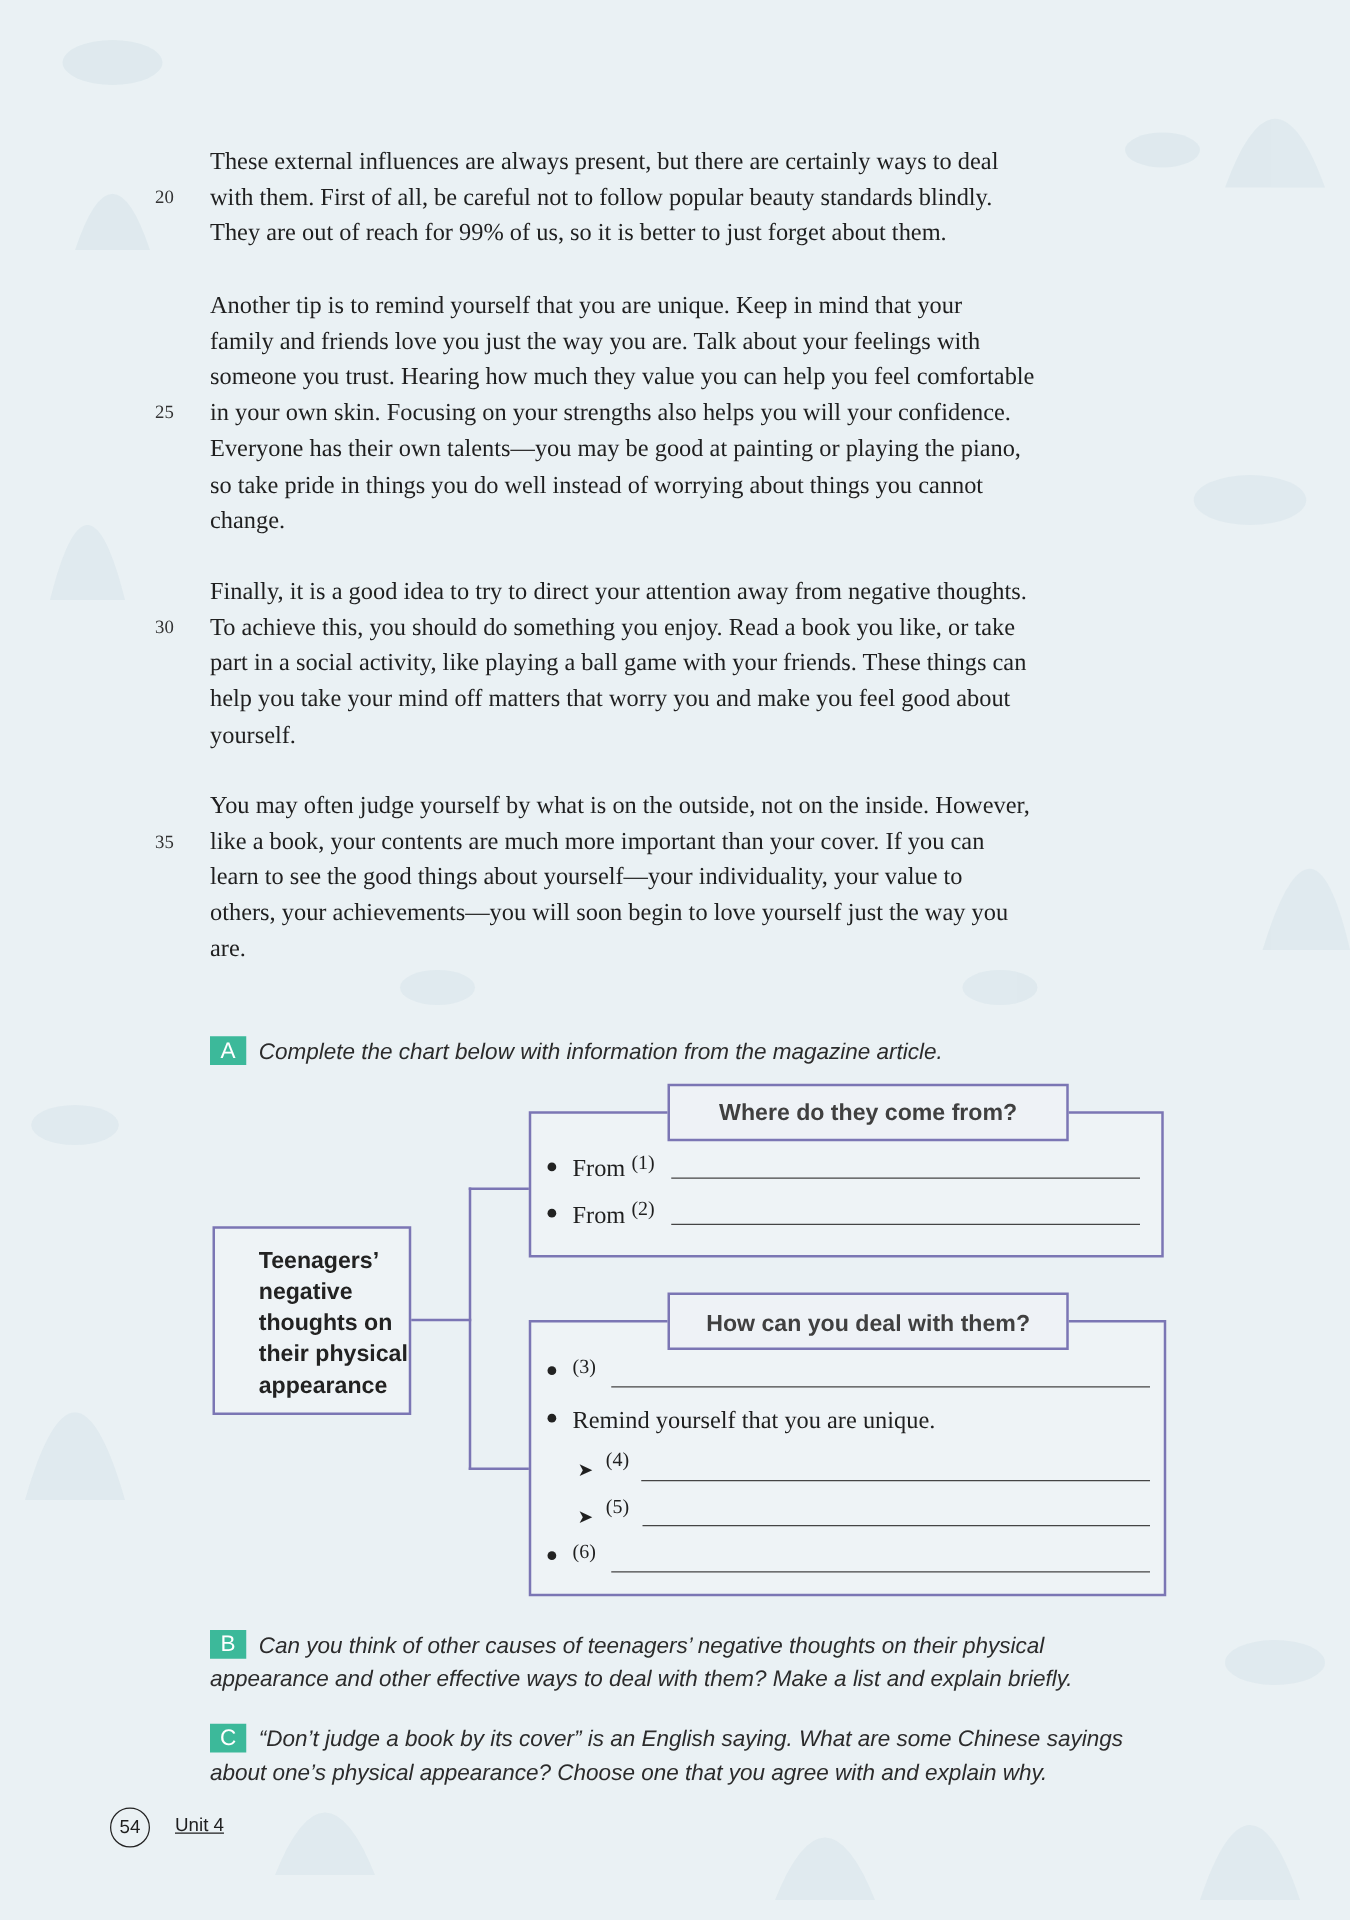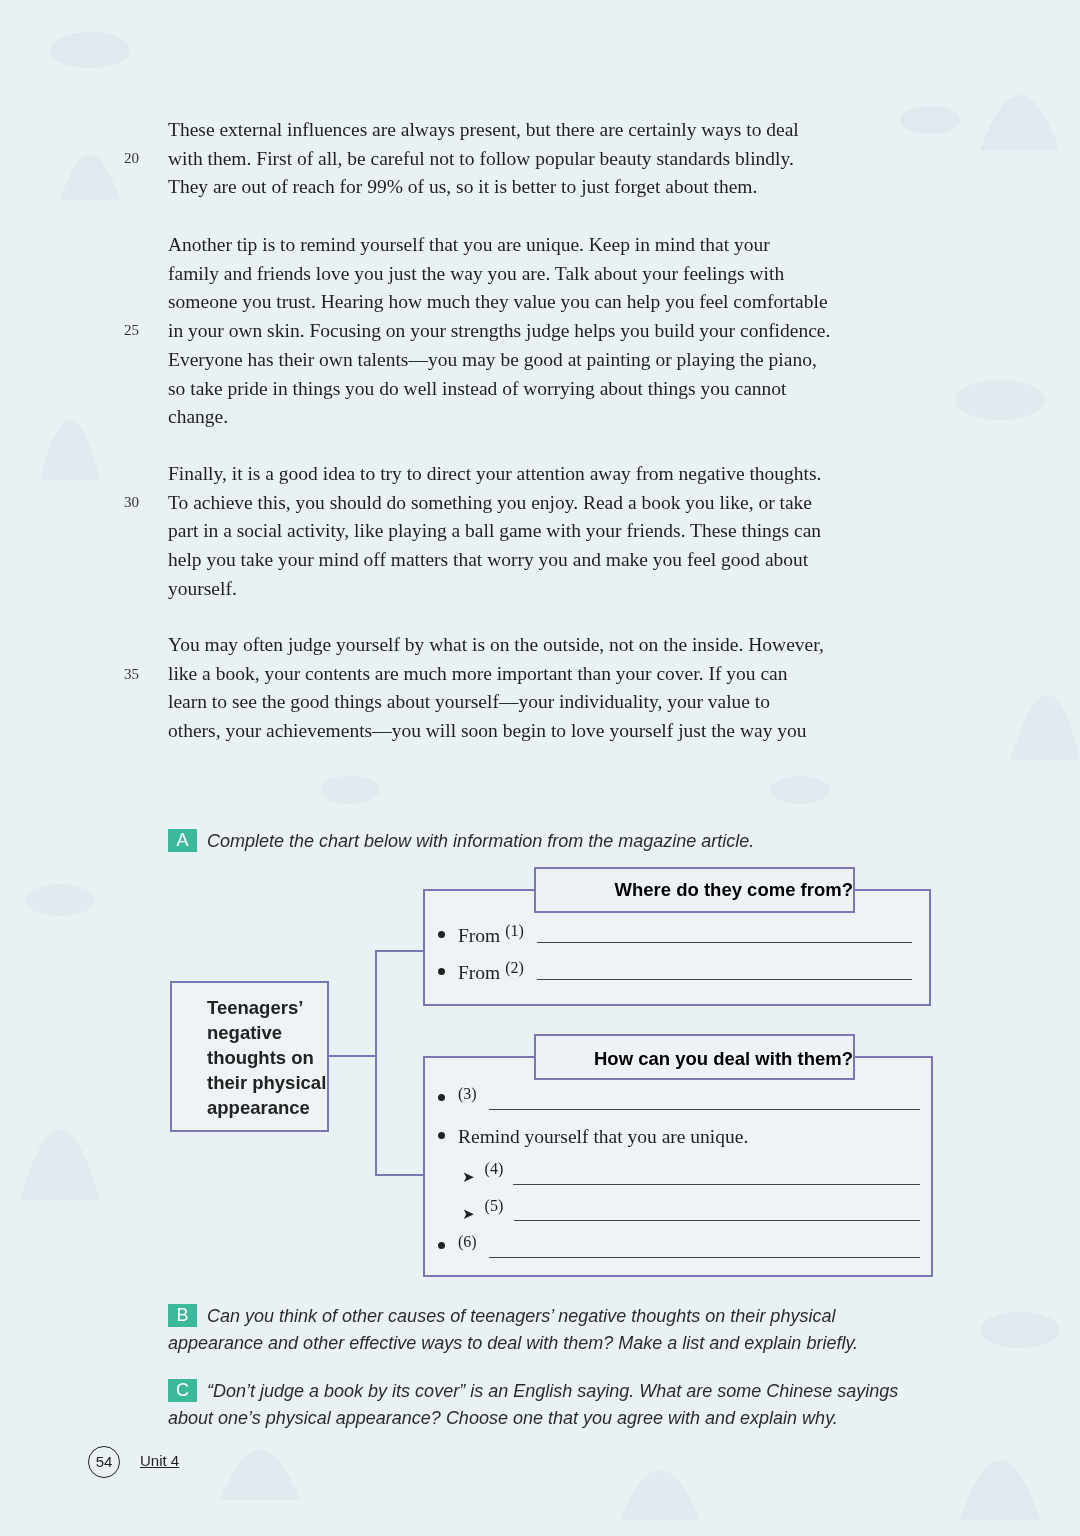--- a/index.html
+++ b/index.html
@@ -13,21 +13,21 @@
   .page { position: absolute; inset: 0; z-index: 1; }
 
   .para { position: absolute; left: 168px; width: 770px; font-size: 19.5px; line-height: 28.7px; }
   .para .line { display: block; white-space: nowrap; }
   .lineno { position: absolute; left: 124px; font-size: 15px; color: #333; }
 
   .task { position: absolute; left: 168px; width: 760px; font-family: "Liberation Sans", sans-serif; font-style: italic; font-size: 18px; line-height: 27px; color: #2b2b2b; }
   .badge { display: inline-block; width: 29px; height: 23px; background: #3cb99a; color: #fff; font-style: normal; font-size: 18px; text-align: center; line-height: 23px; margin-right: 10px; vertical-align: 1px; }
 
   .box { position: absolute; border: 2px solid #7b76b4; background: rgba(240,244,248,0.55); }
-  .title-box { position: absolute; border: 2px solid #7b76b4; background: #eef2f6; font-family: "Liberation Sans", sans-serif; font-weight: bold; font-size: 18.5px; text-align: right; color: #000000; }
+  .title-box { position: absolute; border: 2px solid #7b76b4; background: #eef2f6; font-family: "Liberation Sans", sans-serif; font-weight: bold; font-size: 18.5px; text-align: center; color: #404040; }
   .conn { position: absolute; background: #7b76b4; }
 
   .topic { font-family: "Liberation Sans", sans-serif; font-weight: bold; font-size: 18.5px; line-height: 25px; color: #222; padding: 12px 0 0 11px; box-sizing: border-box; }
   .topic span { display: block; margin-left: 24px; }
 
   .item { position: absolute; font-size: 19.5px; white-space: nowrap; }
   .bullet { display: inline-block; width: 7px; height: 7px; border-radius: 50%; background: #222; vertical-align: 4px; margin-right: 13px; }
   .arrow { display: inline-block; font-size: 15px; margin-right: 10px; vertical-align: -2px; }
   .num { font-size: 16px; vertical-align: 6px; }
   .blank { position: absolute; height: 0; border-top: 1.5px solid #444; }
@@ -68,39 +68,40 @@
   <div class="para" style="top:116px">
     <span class="line">These external influences are always present, but there are certainly ways to deal</span>
     <span class="line">with them. First of all, be careful not to follow popular beauty standards blindly.</span>
     <span class="line">They are out of reach for 99% of us, so it is better to just forget about them.</span>
   </div>
 
   <div class="para" style="top:231px">
     <span class="line">Another tip is to remind yourself that you are unique. Keep in mind that your</span>
     <span class="line">family and friends love you just the way you are. Talk about your feelings with</span>
     <span class="line">someone you trust. Hearing how much they value you can help you feel comfortable</span>
-    <span class="line">in your own skin. Focusing on your strengths judge helps you build your confidence.</span>
+    <span class="line">in your own skin. Focusing on your strengths also helps you will your confidence.</span>
     <span class="line">Everyone has their own talents—you may be good at painting or playing the piano,</span>
     <span class="line">so take pride in things you do well instead of worrying about things you cannot</span>
     <span class="line">change.</span>
   </div>
 
   <div class="para" style="top:460px">
     <span class="line">Finally, it is a good idea to try to direct your attention away from negative thoughts.</span>
     <span class="line">To achieve this, you should do something you enjoy. Read a book you like, or take</span>
     <span class="line">part in a social activity, like playing a ball game with your friends. These things can</span>
     <span class="line">help you take your mind off matters that worry you and make you feel good about</span>
     <span class="line">yourself.</span>
   </div>
 
   <div class="para" style="top:631px">
     <span class="line">You may often judge yourself by what is on the outside, not on the inside. However,</span>
     <span class="line">like a book, your contents are much more important than your cover. If you can</span>
     <span class="line">learn to see the good things about yourself—your individuality, your value to</span>
     <span class="line">others, your achievements—you will soon begin to love yourself just the way you</span>
+    <span class="line">are.</span>
   </div>
 
   <div class="task" style="top:828px">
     <span class="badge">A</span><span>Complete the chart below with information from the magazine article.</span>
   </div>
 
   <div>
 
     <div class="box topic" style="left:170px; top:981px; width:159px; height:151px;">
       <span>Teenagers’</span>

